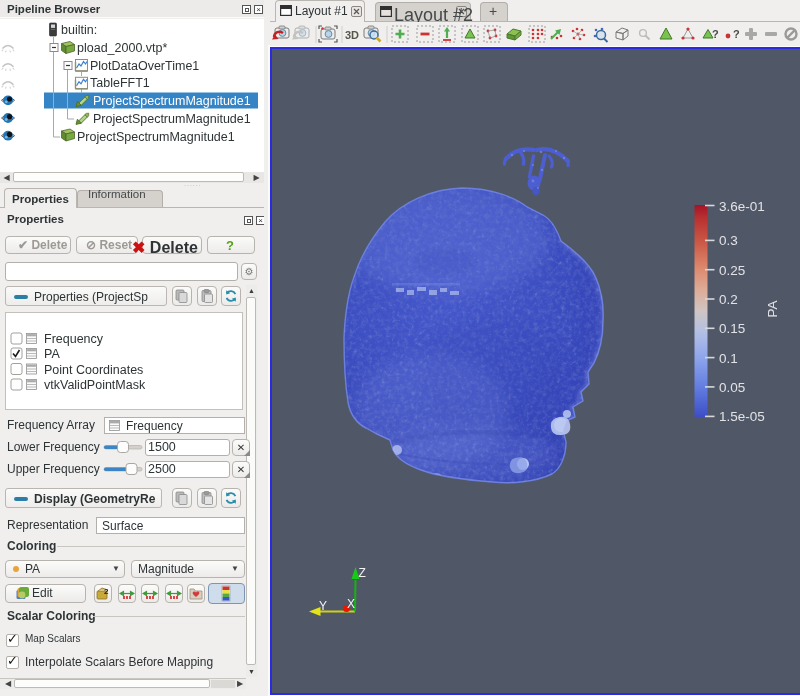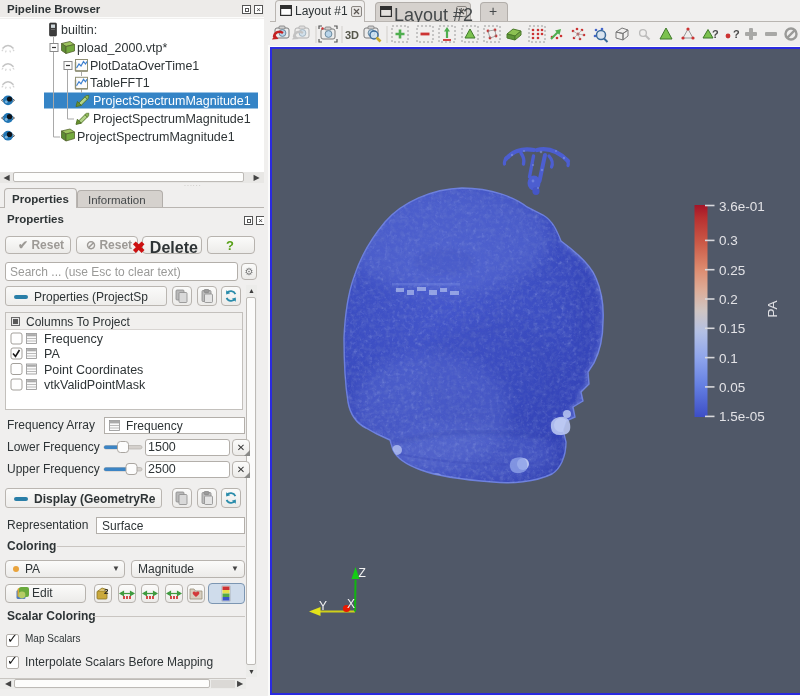--- a/index.html
+++ b/index.html
@@ -99,45 +99,44 @@
 
   <div class="abs" style="left:0;top:172px;width:264px;height:11px;background:#e8e7e5;">
     <div class="abs" style="left:1px;top:0px;width:11px;height:11px;font-size:8px;line-height:11px;text-align:center;color:#444;">◀</div>
     <div class="abs" style="left:13px;top:0px;width:231px;height:10px;background:#fdfdfc;border:1px solid #bdbab6;border-radius:2px;"></div>
     <div class="abs" style="left:251px;top:0px;width:11px;height:11px;font-size:8px;line-height:11px;text-align:center;color:#444;">▶</div>
   </div>
   <div class="abs txt" style="left:184px;top:180px;font-size:7px;color:#b9b6b2;letter-spacing:1px;">......</div>
 
   <div class="abs" style="left:0;top:188px;width:270px;height:20px;">
     <div class="abs" style="left:77px;top:2px;width:86px;height:18px;background:#d5d1cd;border:1px solid #b2aeaa;border-bottom:none;border-radius:4px 4px 0 0;"></div>
-    <div class="abs txt" style="left:88px;top:6px;font-size:11.5px;color:#45494b;">Information</div>
+    <div class="abs txt" style="left:88px;top:0;font-size:11.5px;color:#45494b;">Information</div>
     <div class="abs" style="left:0px;top:19px;width:270px;height:1px;background:#b9b5b1;"></div>
     <div class="abs" style="left:4px;top:0px;width:73px;height:20px;background:#f0efee;border:1px solid #b9b5b1;border-bottom:none;border-radius:4px 4px 0 0;"></div>
     <div class="abs txt" style="left:12px;top:5px;font-size:11.5px;font-weight:bold;color:#2e3436;">Properties</div>
   </div>
 
   <div class="abs" style="left:0;top:208px;width:270px;height:22px;">
     <div class="abs txt" style="left:7px;top:5px;font-size:11.5px;font-weight:bold;color:#2e3436;">Properties</div>
     <div class="abs" style="left:244px;top:8px;width:9px;height:9px;border:1px solid #555;background:#fff;">
         <div class="abs" style="left:2px;top:2px;width:4px;height:4px;border:1px solid #555;"></div>
       </div>
     <div class="abs" style="left:256px;top:8px;width:9px;height:9px;border:1px solid #555;background:#fff;font-size:8px;line-height:7px;text-align:center;color:#333;">×</div>
   </div>
 
   <div class="abs btn" style="left:5px;top:236px;width:66px;height:18px;"></div>
-  <div class="abs txt" style="left:18px;top:238px;font-size:12px;font-weight:bold;color:#9d9a96;">✔ Reset</div>
+  <div class="abs txt" style="left:18px;top:238px;font-size:12px;font-weight:bold;color:#9d9a96;">✔ Delete</div>
   <div class="abs btn" style="left:76px;top:236px;width:62px;height:18px;"></div>
   <div class="abs txt" style="left:86px;top:238px;font-size:12px;font-weight:bold;color:#9d9a96;">⊘ Reset</div>
   <div class="abs btn" style="left:142px;top:236px;width:60px;height:18px;"></div>
   <div class="abs txt" style="left:132px;top:238px;font-size:16px;font-weight:bold;color:#2e3436;"><span style="color:#cc1111;">✖</span> Delete</div>
   <div class="abs btn" style="left:207px;top:236px;width:48px;height:18px;"></div>
   <div class="abs txt" style="left:226px;top:238px;font-size:13px;font-weight:bold;color:#58a017;">?</div>
 
   <div class="abs entry" style="left:5px;top:262px;width:233px;height:19px;"></div>
-  <div class="abs txt" style="left:10px;top:265px;font-size:12px;color:#9a9a98;">Search ... (use Esc to clear text)</div>
   <div class="abs btn" style="left:241px;top:263px;width:16px;height:17px;font-size:10px;line-height:16px;text-align:center;color:#777;">⚙</div>
 
   <div class="abs sec" style="left:5px;top:286px;width:162px;height:20px;">
     <div class="abs" style="left:8px;top:8px;width:14px;height:4px;background:#2a7fa8;border-radius:2px;"></div>
     <div class="abs txt" style="left:28px;top:3px;font-size:12px;font-weight:normal;color:#2e3436;">Properties (ProjectSp</div>
   </div>
   <div class="abs btn" style="left:172px;top:286px;width:20px;height:20px;" id="copy1"><svg width="18" height="18" viewBox="0 0 18 18">
         <g fill="#b9b9b9" stroke="#8a8a8a" stroke-width="0.8">
           <rect x="3" y="3" width="8" height="10" rx="1"></rect>
           <rect x="6" y="5.5" width="8" height="10" rx="1" fill="#d9d9d9"></rect>
@@ -159,26 +158,20 @@
         <polygon points="13.8,14.8 13.8,10.4 9.8,11.8" fill="#2a8cab"></polygon>
       </svg></div>
 
   <div class="abs" style="left:246px;top:285px;width:11px;height:392px;background:#ececea;">
     <div class="abs" style="left:0;top:1px;width:11px;height:10px;text-align:center;font-size:7px;line-height:10px;color:#3c3c3c;">▲</div>
     <div class="abs" style="left:0px;top:12px;width:10px;height:368px;background:#fbfbfa;border:1px solid #bdbab6;border-radius:2px;"></div>
     <div class="abs" style="left:0;top:382px;width:11px;height:10px;text-align:center;font-size:7px;line-height:10px;color:#3c3c3c;">▼</div>
   </div>
 
   <div class="abs" style="left:5px;top:312px;width:238px;height:98px;background:#fff;border:1px solid #c3c0bc;">
-    <div class="abs" style="left:0;top:0;width:236px;height:17px;background:#f1f0ee;border-bottom:1px solid #d8d5d2;">
-      <div class="abs" style="left:5px;top:4px;width:9px;height:9px;border:1px solid #6a6a6a;background:#e8e8e8;">
-          <div class="abs" style="left:1px;top:1px;width:5px;height:5px;background:#595959;"></div>
-        </div>
-      <div class="abs txt" style="left:20px;top:2px;font-size:12px;color:#2e3436;">Columns To Project</div>
-    </div>
     <svg class="abs" style="left:0;top:18px;" width="236" height="79" viewBox="0 0 236 79">
       <g id="tableicon">
         <rect x="20.5" y="2.5" width="10" height="10" fill="#fafafa" stroke="#909090" stroke-width="0.8"></rect>
         <rect x="21.1" y="3.1" width="8.8" height="2.2" fill="#aaaaaa"></rect>
         <line x1="20.5" y1="7.5" x2="30.5" y2="7.5" stroke="#a9a9a9" stroke-width="0.8"></line>
         <line x1="20.5" y1="10" x2="30.5" y2="10" stroke="#a9a9a9" stroke-width="0.8"></line>
       </g>
       <rect id="cb" x="5" y="2" width="11" height="11" rx="2" fill="#fefefe" stroke="#a3a09b" stroke-width="1"></rect>
       <text x="38" y="12" font-size="12.5" fill="#2e3436">Frequency</text>
       <use href="#cb" y="15"></use>

